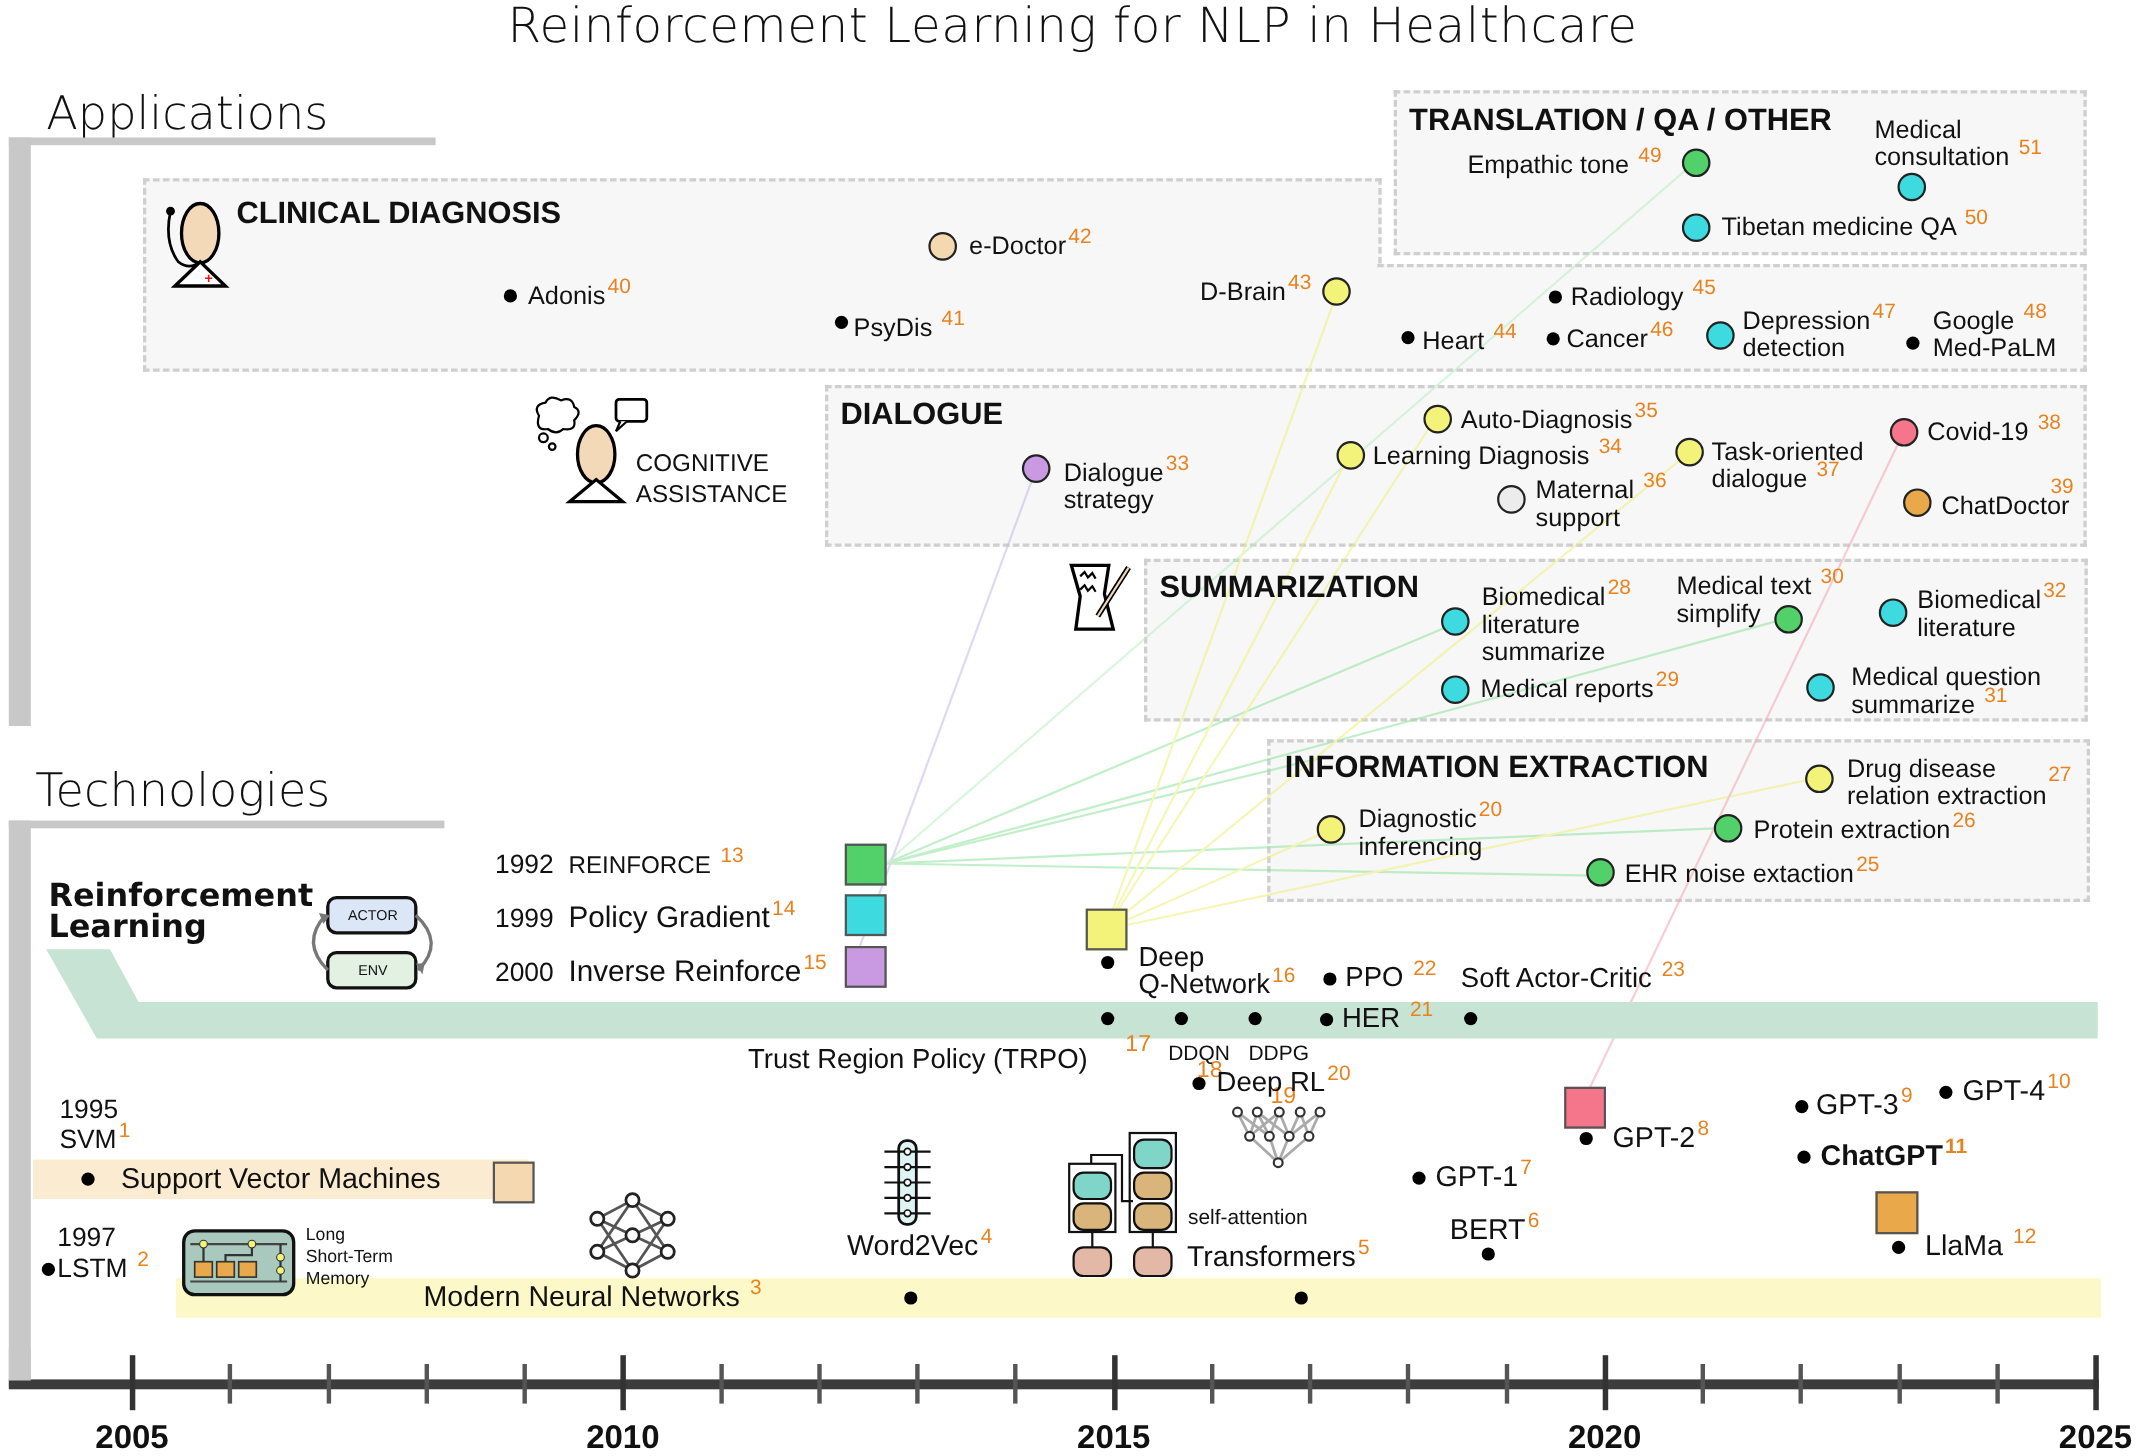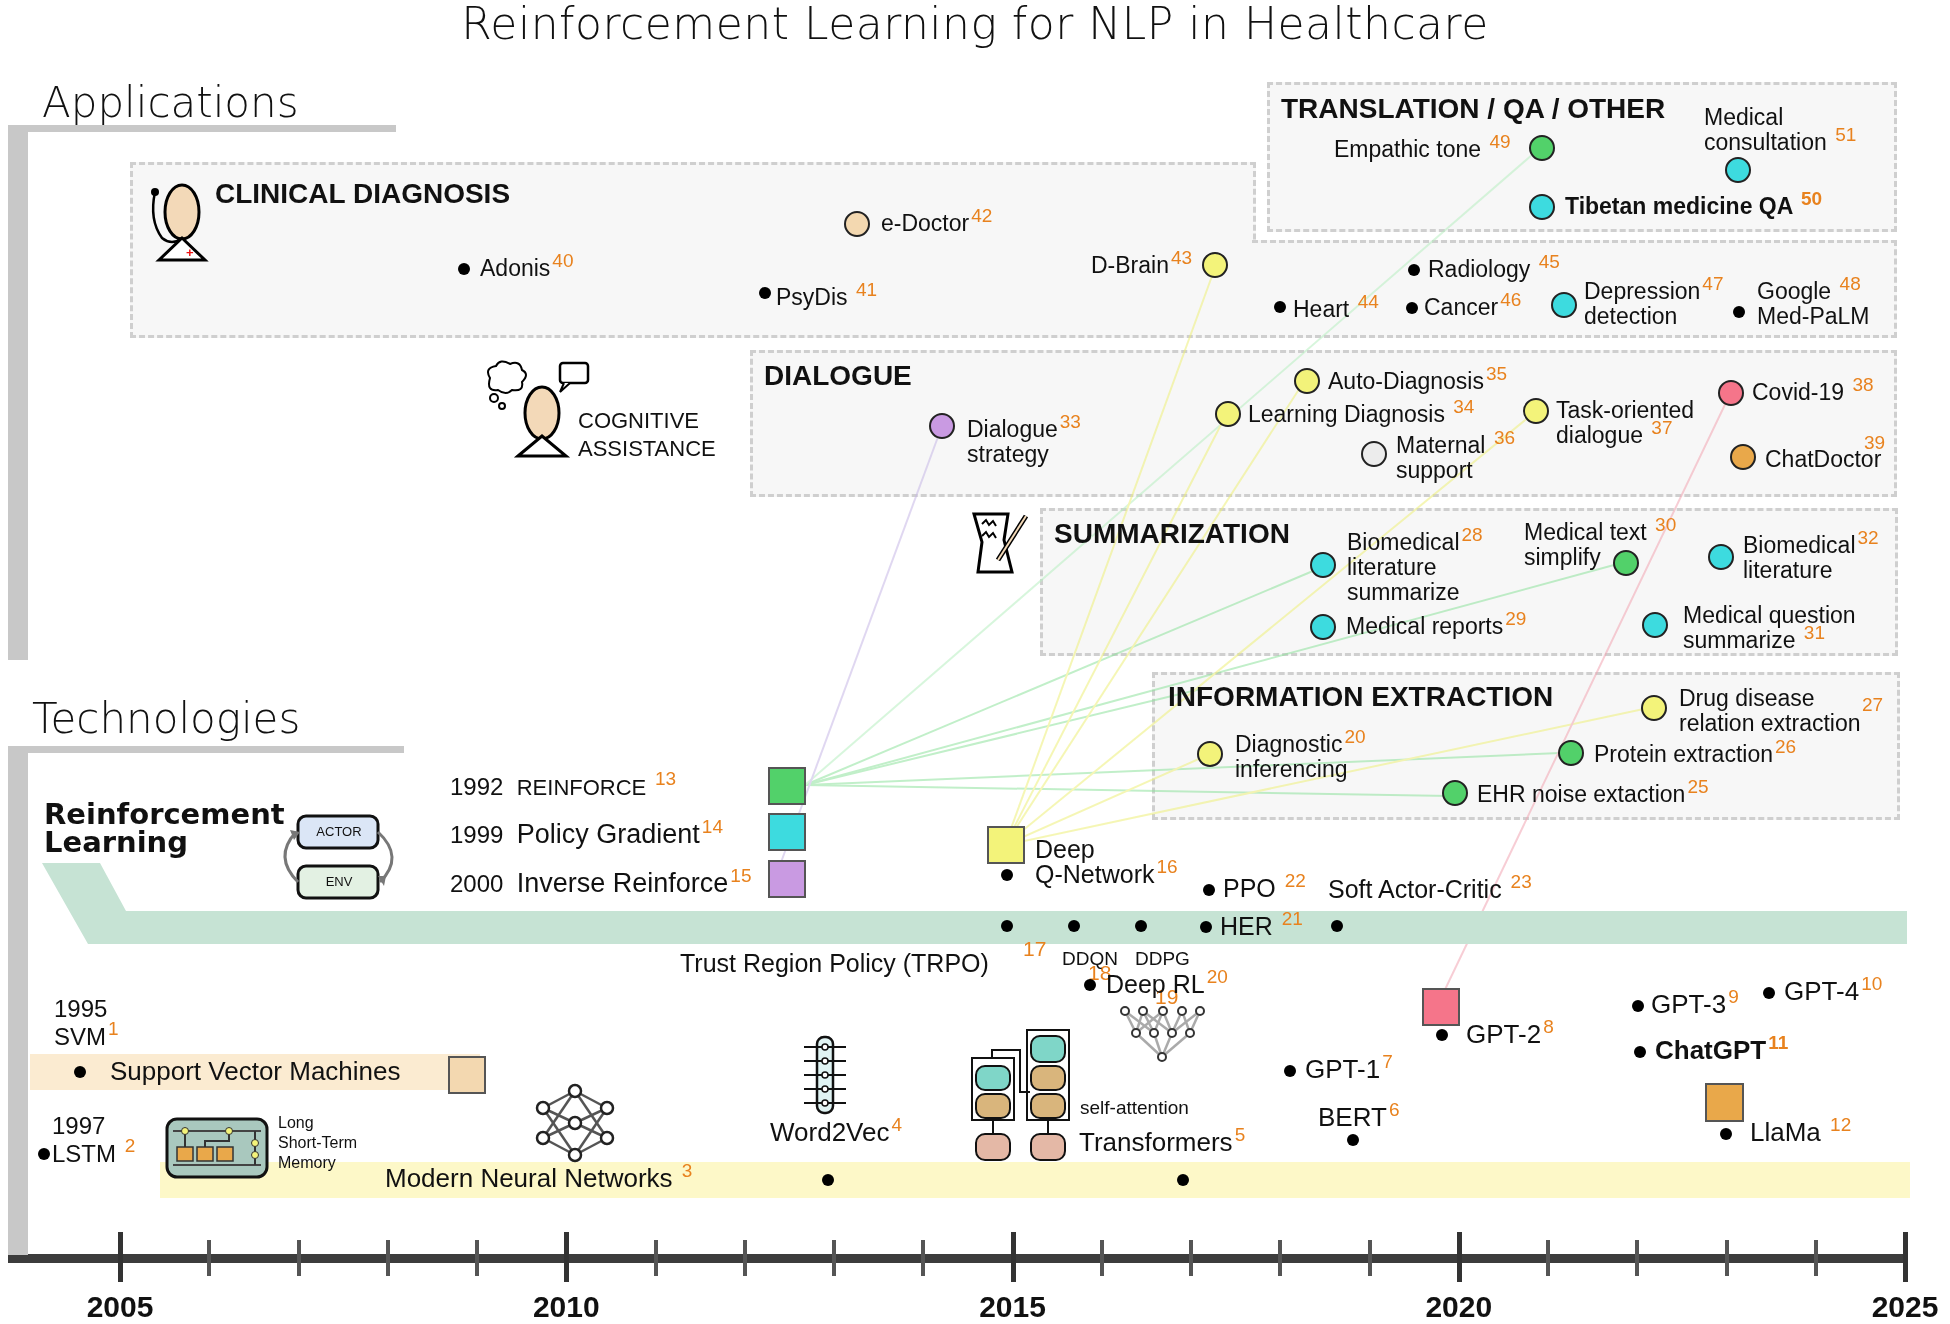--- a/index.html
+++ b/index.html
@@ -120,21 +120,21 @@
 <div class="circ" style="left:1551px;top:292px;background:#3ddbdf;"></div>
 <div class="item" style="left:1584px;top:279px;"><span>Depression</span><span class="ref">47</span><br><span>detection</span></div>
 
 <div class="dot" style="left:1733px;top:306px;"></div>
 <div class="item" style="left:1757px;top:279px;"><span>Google</span> <span class="ref">48</span><br><span>Med-PaLM</span></div>
 
 <div class="item" style="left:1334px;top:137px;"><span>Empathic tone</span> <span class="ref">49</span></div>
 <div class="circ" style="left:1529px;top:135px;background:#52d16a;"></div>
 
 <div class="circ" style="left:1529px;top:194px;background:#3ddbdf;"></div>
-<div class="item" style="left:1565px;top:194px;font-weight:bold;"><span>Tibetan medicine QA</span> <span class="ref">50</span></div>
+<div class="item" style="left:1565px;top:194px;"><span>Tibetan medicine QA</span> <span class="ref">50</span></div>
 
 <div class="item" style="left:1704px;top:105px;"><span>Medical</span><br><span>consultation</span> <span class="ref">51</span></div>
 <div class="circ" style="left:1725px;top:157px;background:#3ddbdf;"></div>
 
 <div class="circ" style="left:929px;top:413px;background:#c99ae2;"></div>
 <div class="item" style="left:967px;top:417px;"><span>Dialogue</span><span class="ref">33</span><br><span>strategy</span></div>
 
 <div class="circ" style="left:1215px;top:401px;background:#f3f37a;"></div>
 <div class="item" style="left:1248px;top:402px;"><span>Learning Diagnosis</span> <span class="ref">34</span></div>
 
@@ -205,21 +205,21 @@
 
 <div class="item" style="left:450px;top:774px;font-size:24px;"><span>1992</span>&nbsp;&nbsp;<span style="font-size:22px">REINFORCE</span> <span class="ref">13</span></div>
 <div class="sq" style="left:768px;top:767px;width:38px;height:38px;background:#52d16a;"></div>
 <div class="item" style="left:450px;top:822px;font-size:24px;"><span>1999</span>&nbsp;&nbsp;<span style="font-size:27px">Policy Gradient</span><span class="ref">14</span></div>
 <div class="sq" style="left:768px;top:813px;width:38px;height:38px;background:#3ddbdf;"></div>
 <div class="item" style="left:450px;top:871px;font-size:24px;"><span>2000</span>&nbsp;&nbsp;<span style="font-size:27px">Inverse Reinforce</span><span class="ref">15</span></div>
 <div class="sq" style="left:768px;top:860px;width:38px;height:38px;background:#c99ae2;"></div>
 
 <div class="sq" style="left:987px;top:826px;width:38px;height:38px;background:#f3f37a;"></div>
 <div class="dot" style="left:1001px;top:869px;"></div>
-<div class="item" style="left:1035px;top:837px;font-size:25px;"><span>Deep</span><br><span>Q-Network</span><span class="ref">16</span></div>
+<div class="item" style="left:1035px;top:858px;font-size:25px;"><span>Deep</span><br><span>Q-Network</span><span class="ref">16</span></div>
 
 <div class="dot" style="left:1001px;top:920px;"></div>
 <div class="abs ref" style="left:1021px;top:915px;font-size:21px;">17</div>
 <div class="item" style="left:680px;top:951px;font-size:25px;">Trust Region Policy (TRPO)</div>
 
 <div class="dot" style="left:1068px;top:920px;"></div>
 <div class="abs ref" style="left:1086px;top:915px;font-size:21px;">18</div>
 <div class="item" style="left:1062px;top:946px;font-size:19px;">DDQN</div>
 
 <div class="dot" style="left:1135px;top:920px;"></div>

